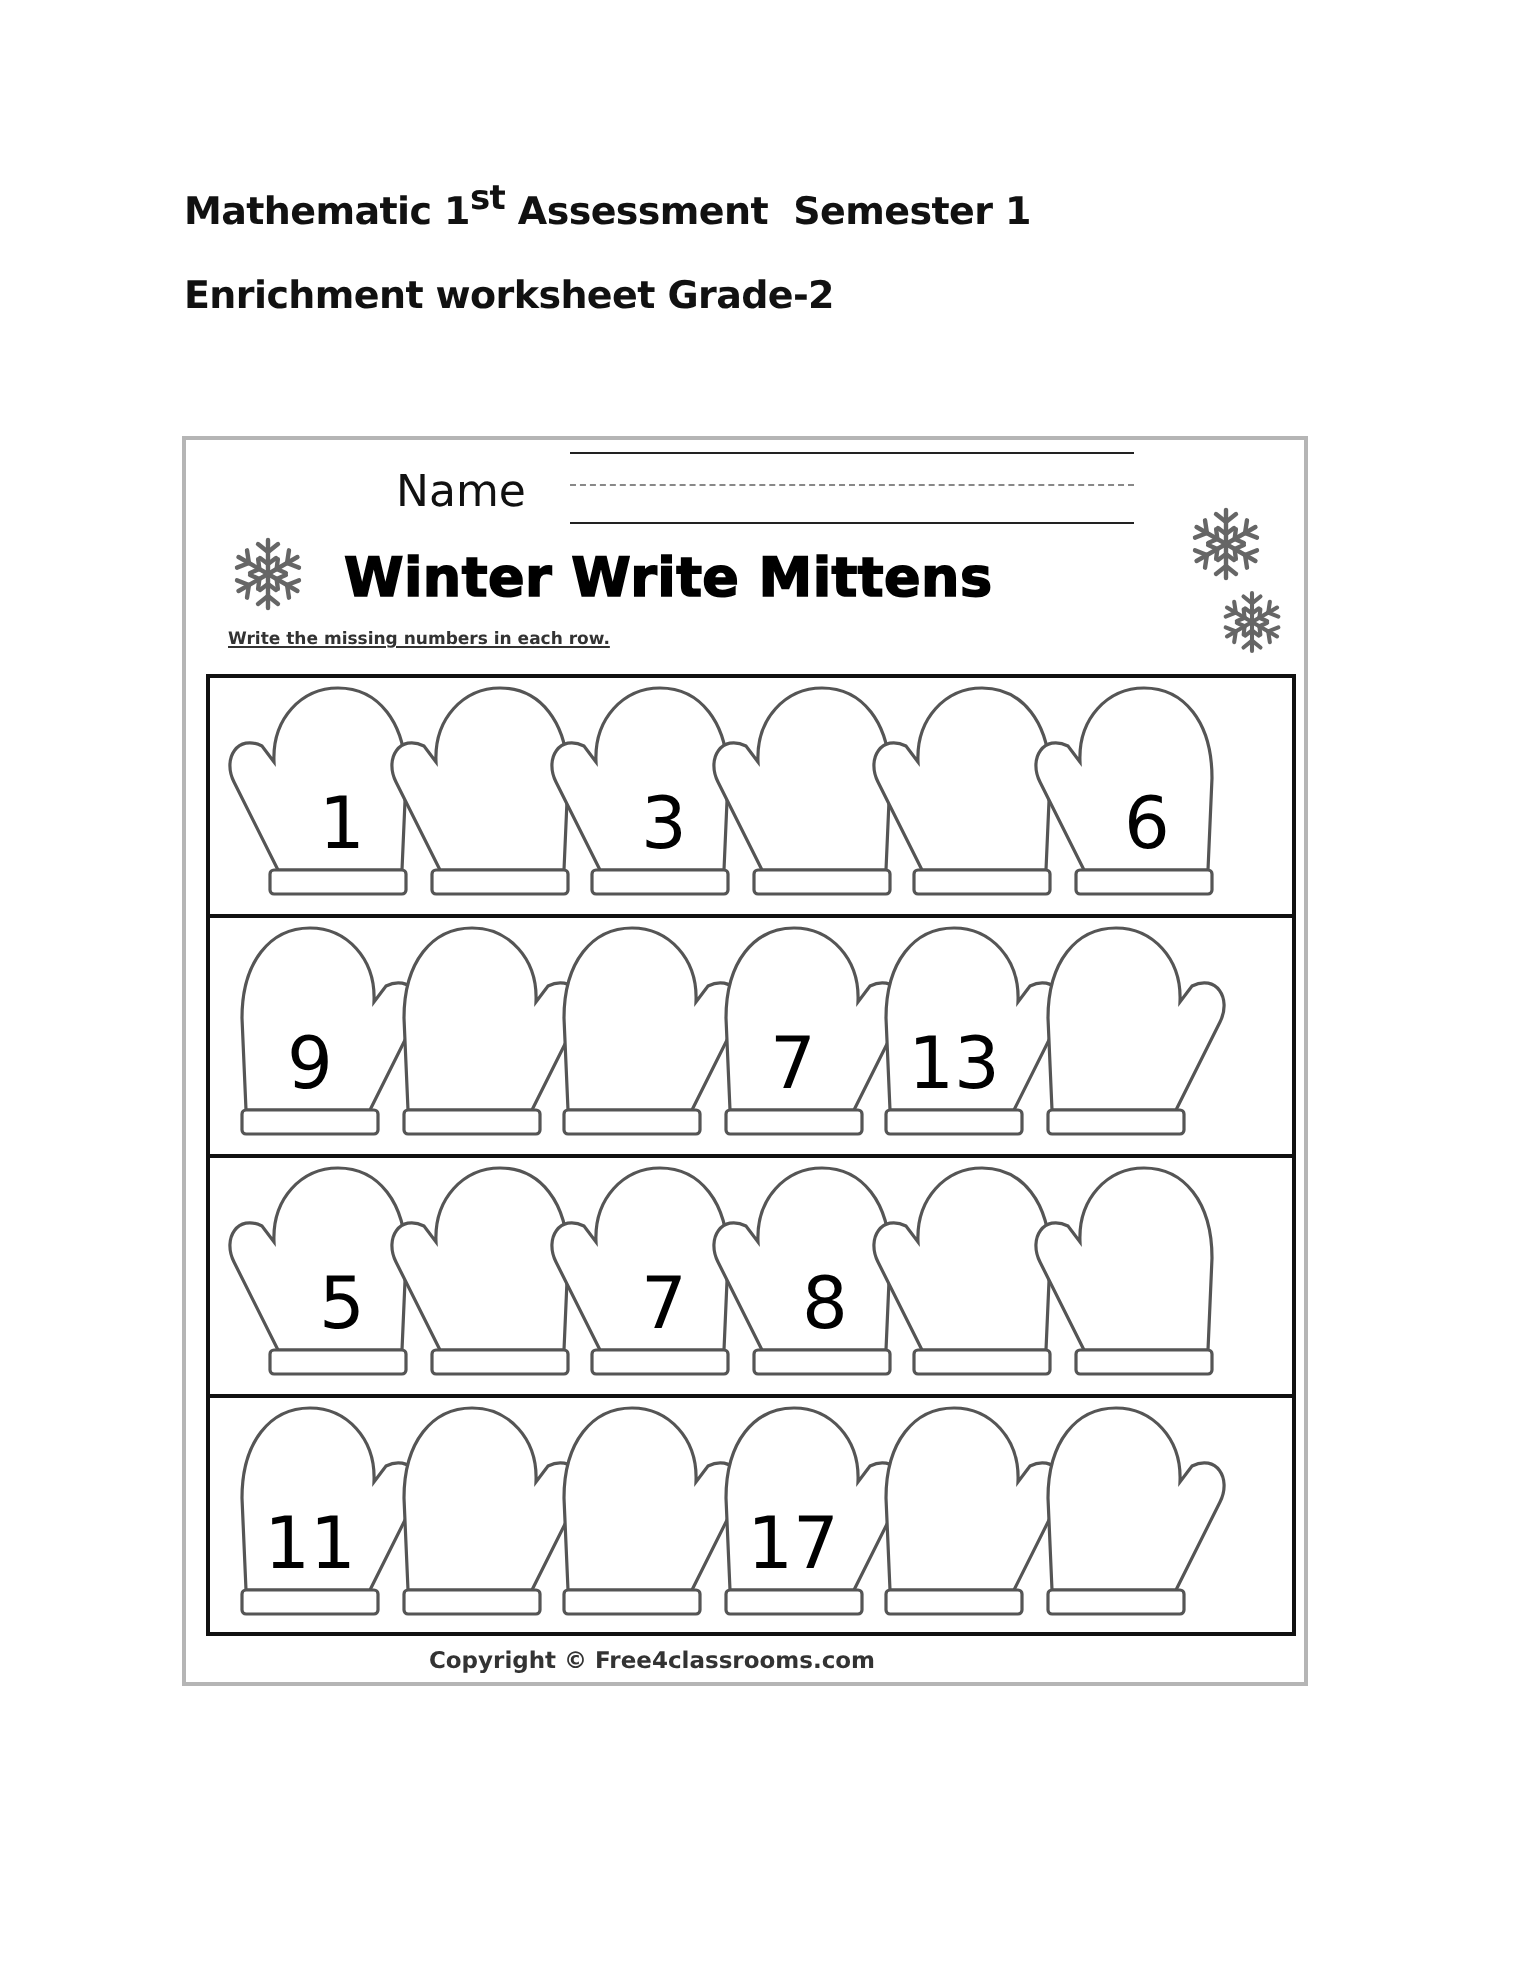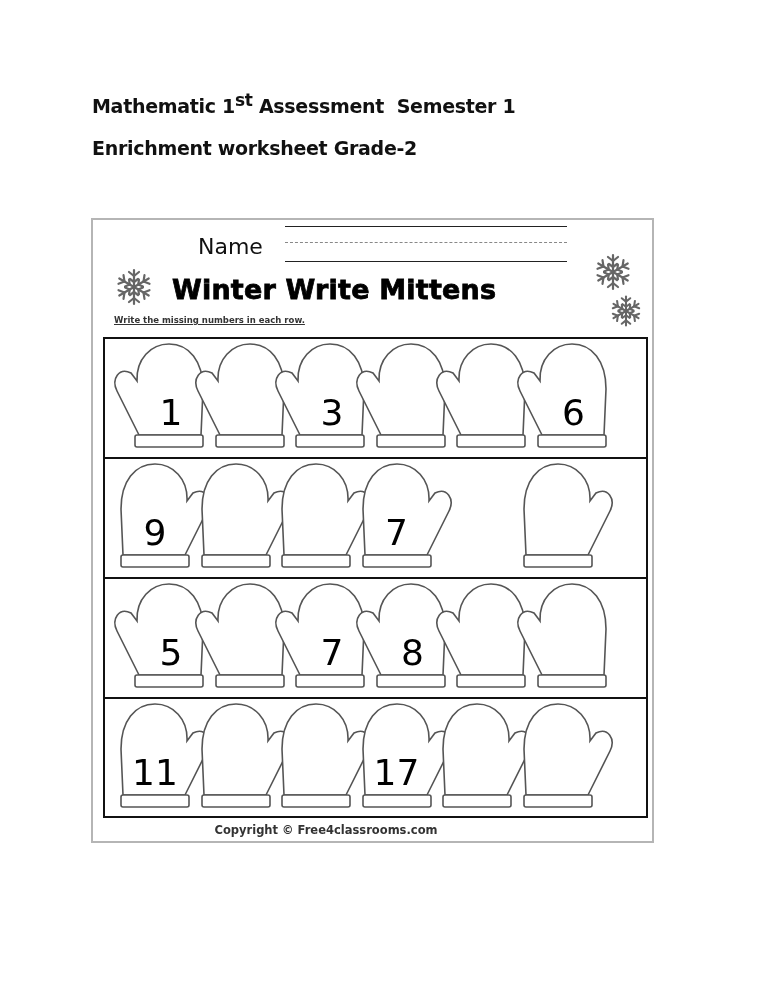--- a/index.html
+++ b/index.html
@@ -164,20 +164,29 @@
       </div>
       <div class="mitten" style="left: 251.5px;">
         <svg width="100" height="120" viewBox="0 0 100 120">
           <g transform="translate(100,0) scale(-1,1)">
             <path d="M30 96 L8 52 C2 40 10 28 22 34 L28 42 C27 20 42 5 60 5 C80 5 94 22 94 50 L92 96 Z" fill="#fff" stroke="#555" stroke-width="1.6"></path>
             <rect x="26" y="96" width="68" height="12" rx="2" fill="#fff" stroke="#555" stroke-width="1.6"></rect>
           </g>
         </svg>
         <div class="num" style="left: 0px; top: 56px;">7</div>
       </div>
+      <div class="mitten" style="left: 332px;">
+        <svg width="100" height="120" viewBox="0 0 100 120">
+          <g transform="translate(100,0) scale(-1,1)">
+            <path d="M30 96 L8 52 C2 40 10 28 22 34 L28 42 C27 20 42 5 60 5 C80 5 94 22 94 50 L92 96 Z" fill="#fff" stroke="#555" stroke-width="1.6"></path>
+            <rect x="26" y="96" width="68" height="12" rx="2" fill="#fff" stroke="#555" stroke-width="1.6"></rect>
+          </g>
+        </svg>
+        <div class="num" style="left: 0px; top: 56px;">13</div>
+      </div>
       <div class="mitten" style="left: 412.5px;">
         <svg width="100" height="120" viewBox="0 0 100 120">
           <g transform="translate(100,0) scale(-1,1)">
             <path d="M30 96 L8 52 C2 40 10 28 22 34 L28 42 C27 20 42 5 60 5 C80 5 94 22 94 50 L92 96 Z" fill="#fff" stroke="#555" stroke-width="1.6"></path>
             <rect x="26" y="96" width="68" height="12" rx="2" fill="#fff" stroke="#555" stroke-width="1.6"></rect>
           </g>
         </svg>
         <div class="num" style="left: 0px; top: 56px;"></div>
       </div>
     </div>

